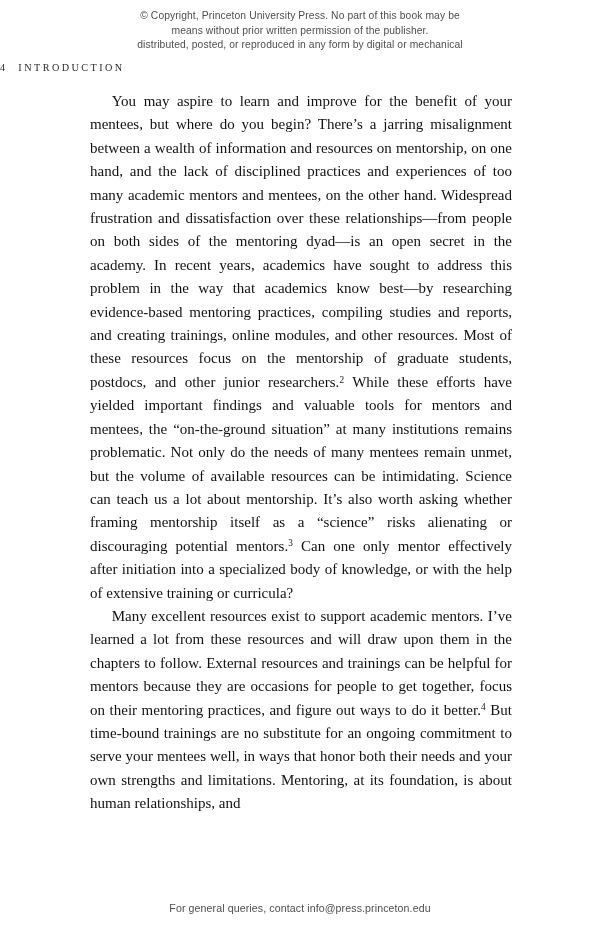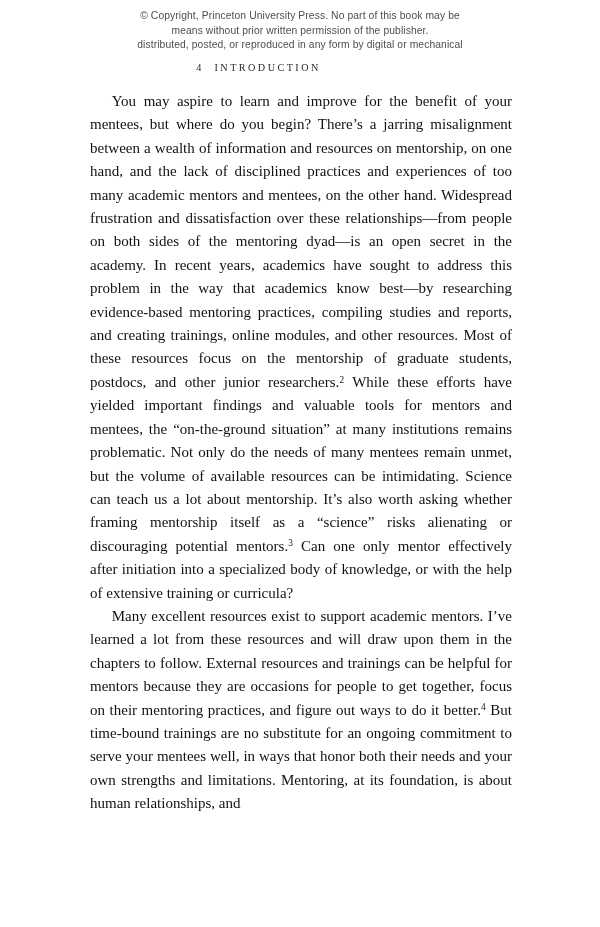--- a/index.html
+++ b/index.html
@@ -40,21 +40,21 @@
     display: block;
     white-space: nowrap;
   }
 
   
   .running-head {
     position: absolute;
     left: 0;
     top: 62px;
     width: 517px;
-    text-align: center;
+    text-align: left;
     font-family: "Liberation Serif", serif;
     font-size: 10.2px;
     color: #2a2a2a;
   }
   .running-head .page-number {
     letter-spacing: 0.12em;
     margin-right: 12px;
   }
   .running-head .section-name {
     letter-spacing: 0.24em;
@@ -116,14 +116,15 @@
 
   <div class="running-head">
     <span class="page-number">4</span><span class="section-name">INTRODUCTION</span>
   </div>
 
   <div class="body-text">
     <p><span>You may aspire to learn and improve for the benefit of your mentees, but where do you begin? There’s a jarring misalignment between a wealth of information and resources on mentorship, on one hand, and the lack of disciplined practices and experiences of too many academic mentors and mentees, on the other hand. Widespread frustration and dissatisfaction over these relationships—from people on both sides of the mentoring dyad—is an open secret in the academy. In recent years, academics have sought to address this problem in the way that academics know best—by researching evidence-based mentoring practices, compiling studies and reports, and creating trainings, online modules, and other resources. Most of these resources focus on the mentorship of graduate students, postdocs, and other junior researchers.</span><sup>2</sup><span> While these efforts have yielded important findings and valuable tools for mentors and mentees, the “on-the-ground situation” at many institutions remains problematic. Not only do the needs of many mentees remain unmet, but the volume of available resources can be intimidating. Science can teach us a lot about mentorship. It’s also worth asking whether framing mentorship itself as a “science” risks alienating or discouraging potential mentors.</span><sup>3</sup><span> Can one only mentor effectively after initiation into a specialized body of knowledge, or with the help of extensive training or curricula?</span></p>
     <p><span>Many excellent resources exist to support academic mentors. I’ve learned a lot from these resources and will draw upon them in the chapters to follow. External resources and trainings can be helpful for mentors because they are occasions for people to get together, focus on their mentoring practices, and figure out ways to do it better.</span><sup>4</sup><span> But time-bound trainings are no substitute for an ongoing commitment to serve your mentees well, in ways that honor both their needs and your own strengths and limitations. Mentoring, at its foundation, is about human relationships, and</span></p>
   </div>
 
+  <div class="footer-note">For general queries, contact info@press.princeton.edu</div>
 
 </div>
 
 </body></html>

